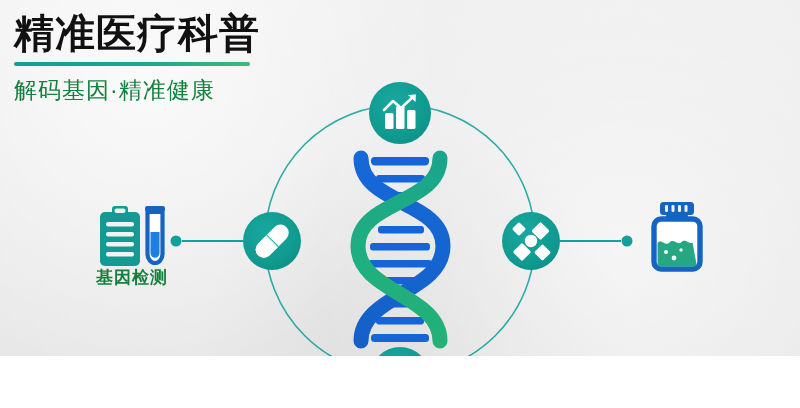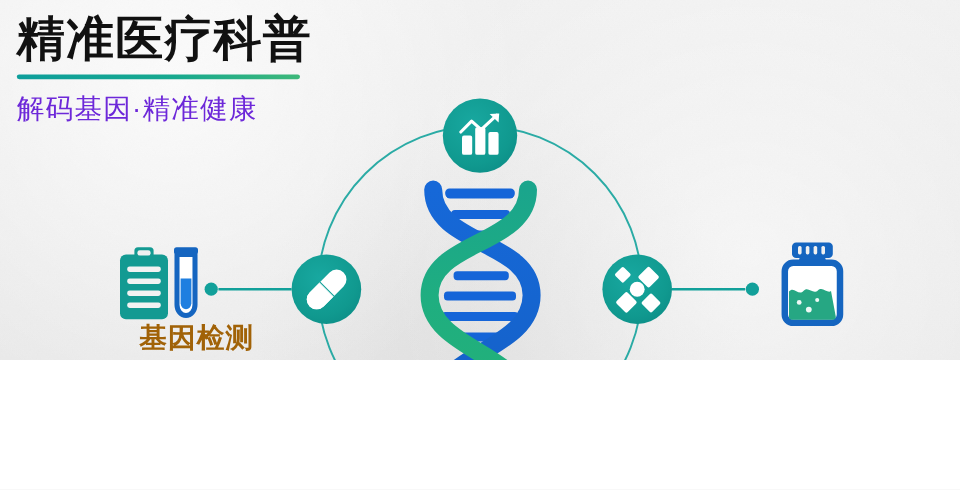--- a/index.html
+++ b/index.html
@@ -3,21 +3,21 @@
 <meta charset="utf-8">
 <style>
   html, body {
     margin: 0;
     padding: 0;
     background: #ffffff;
   }
   #stage {
     position: relative;
     width: 800px;
-    height: 300px;
+    height: 356px;
     overflow: hidden;
     background: #eeeeee;
     font-family: "Liberation Sans", "DejaVu Sans", sans-serif;
     user-select: none;
   }
   
   #bg-texture {
     position: absolute;
     inset: 0;
     background:
@@ -53,43 +53,43 @@
     margin-top: 4px;
     width: 236px;
     height: 4px;
     border-radius: 2px;
     background: linear-gradient(90deg, #0d9e9b 0%, #17a98f 55%, #3db87a 100%);
   }
   #subtitle {
     margin-top: 9px;
     font-size: 23px;
     line-height: 30px;
-    color: #6d28d9;
+    color: #15803d;
     letter-spacing: 1px;
     white-space: nowrap;
   }
 
   
   #diagram {
     position: absolute;
     left: 0;
     top: 0;
     width: 800px;
     height: 408px;
   }
 
   
   .end-label {
     position: absolute;
-    font-size: 23px;
+    font-size: 17px;
     font-weight: bold;
-    color: #a16207;
+    color: #15803d;
     letter-spacing: 1px;
     white-space: nowrap;
-    text-align: right;
+    text-align: center;
   }
   #label-left  { left: 52px;  top: 266px; width: 160px; }
   #label-right { left: 600px; top: 266px; width: 160px; }
 </style>
 </head>
 <body>
 
 <div id="stage">
 
   <div id="bg-texture"></div>

